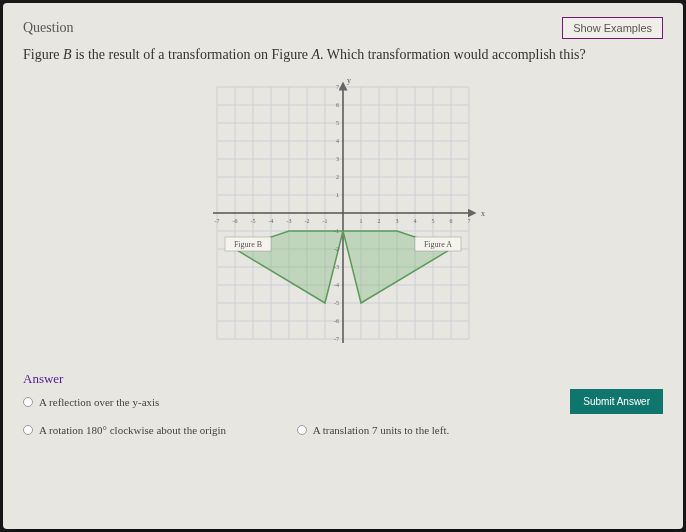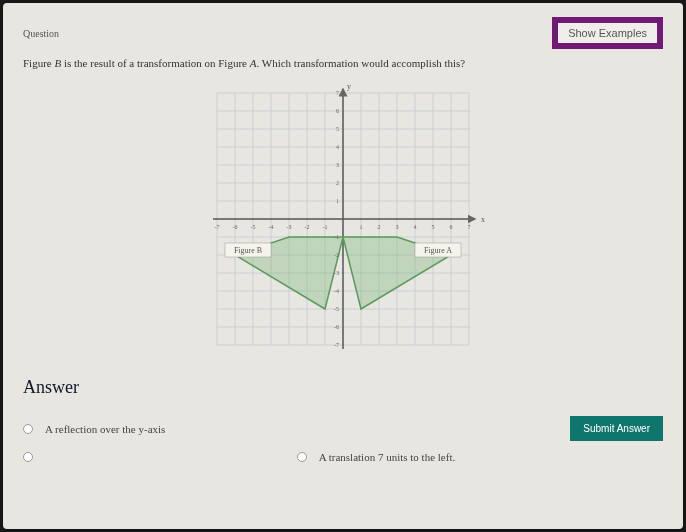--- a/index.html
+++ b/index.html
@@ -1,27 +1,27 @@
 <!DOCTYPE html>
 <html><head>
 <meta charset="utf-8">
 <style>
   *{box-sizing:border-box}
   body{margin:0;background:#1a1b1a;font-family:Georgia,serif;width:686px;height:532px;overflow:hidden;display:flex;align-items:center;justify-content:center}
   .page{background:#e8e6e0;width:680px;height:526px;border-radius:4px;padding:14px 20px 14px 20px;position:relative;box-shadow:0 2px 8px rgba(0,0,0,.5)}
   .head-row{display:flex;justify-content:space-between;align-items:center;margin-bottom:8px}
-  .q-label{font-size:10px;color:#555}
-  .show-ex{border:6px solid #701a75;padding:4px 10px;font-size:11px;color:#555;background:#efeee8;cursor:pointer}
-  .prompt{font-size:11px;color:#333;margin-bottom:10px}
+  .q-label{font-size:14px;color:#555}
+  .show-ex{border:1px solid #701a75;padding:4px 10px;font-size:11px;color:#555;background:#efeee8;cursor:pointer}
+  .prompt{font-size:14px;color:#333;margin-bottom:10px}
   .prompt i{font-style:italic}
   .graph-wrap{display:flex;justify-content:center;margin:0 0 18px}
   svg{background:transparent}
-  .ans-label{font-size:18px;color:#0f172a;margin-bottom:18px}
+  .ans-label{font-size:13px;color:#4c1d95;margin-bottom:2px}
   .choices{display:grid;grid-template-columns:1fr 1fr auto;grid-template-rows:auto auto;column-gap:16px;row-gap:10px;align-items:center;font-size:11px;color:#444}
-  .choice{display:flex;align-items:center;gap:12px}
+  .choice{display:flex;align-items:center;gap:6px}
   .radio{width:10px;height:10px;border:1px solid #999;border-radius:50%;background:#fff;flex:none}
   .submit{background:#0f766e;color:#fff;font-size:10px;padding:7px 13px;border:none;cursor:pointer;grid-row:1;grid-column:3}
 </style>
 </head>
 <body>
 
 <div class="page">
   <div class="head-row">
     <div class="q-label">Question</div>
     <button class="show-ex">Show Examples</button>
@@ -120,19 +120,20 @@
 
   <div class="ans-label">Answer</div>
   <div class="choices">
     <div class="choice" style="grid-row:1;grid-column:1">
       <span class="radio"></span>
       <span>A reflection over the y-axis</span>
     </div>
     <button class="submit">Submit Answer</button>
     <div class="choice" style="grid-row:2;grid-column:1">
       <span class="radio"></span>
+      <span>A rotation 180° clockwise about the origin</span>
     </div>
     <div class="choice" style="grid-row:2;grid-column:2">
       <span class="radio"></span>
       <span>A translation 7 units to the left.</span>
     </div>
   </div>
 </div>
 
 </body></html>

